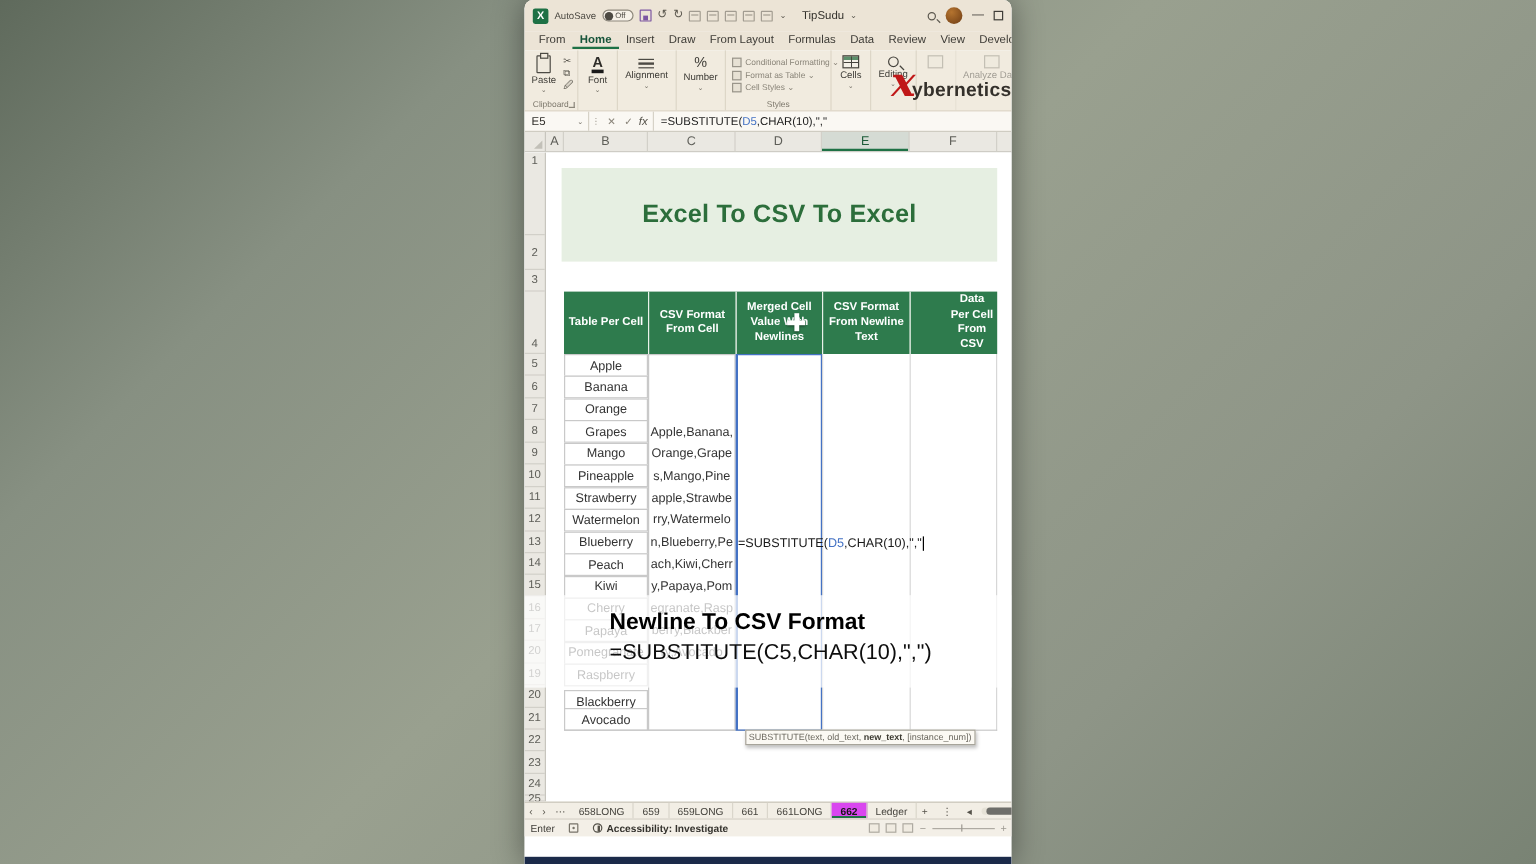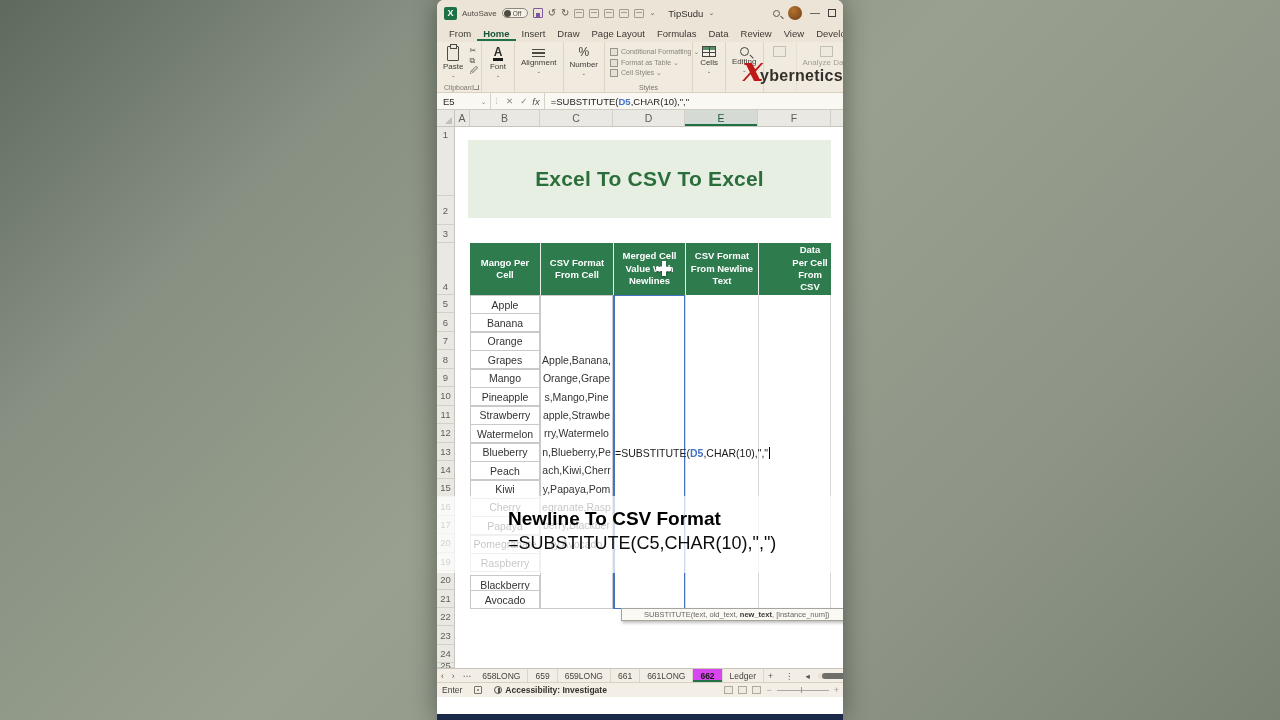--- a/index.html
+++ b/index.html
@@ -81,21 +81,21 @@
   .formulabar { position:absolute; left:0; top:93px; width:406px; height:17px; background:#faf8f3;
                 border-bottom:1px solid #cfccc2; display:flex; align-items:center; }
   .namebox { width:44px; height:100%; display:flex; align-items:center; padding-left:6px; font-size:9.5px; color:#2e2c28; }
   .nb-chev { font-size:6px; color:#6e6a61; margin-right:4px; }
   .fb-sep { width:1px; height:100%; background:#d6d2c7; }
   .fb-dots { font-size:7px; color:#9a958a; padding:0 2px; }
   .fb-x { font-size:8.5px; color:#8a857a; padding:0 4px; }
   .fb-ok { font-size:8.5px; color:#8a857a; padding:0 3px; }
   .fb-fx { font-size:9.5px; font-style:italic; color:#55524a; padding:0 4px 0 2px; }
   .fb-formula { font-size:9.5px; color:#1c1c1c; padding-left:6px; white-space:nowrap; }
-  .refblue { color:#4472c4;font-weight:bold; }
+  .refblue { color:#4472c4; }
 
   
   .colheaders { position:absolute; left:0; top:110px; width:406px; height:17px; background:#eae8e2;
                 border-bottom:1px solid #c7c5be; }
   .ch { position:absolute; top:0; height:100%; display:flex; align-items:center; justify-content:center;
         font-size:10.5px; color:#5e5e58; border-right:1px solid #d2d0c9; }
   .ch.sel { background:#d5dbd4; color:#1c5c38; box-shadow:inset 0 -2px 0 #1e7145; }
   .corner { position:absolute; left:0; top:0; width:18px; height:100%; border-right:1px solid #c7c5be; }
   .corner:after { content:""; position:absolute; right:2px; bottom:2px; border-left:7px solid transparent; border-bottom:7px solid #c2c0b8; }
 
@@ -122,21 +122,21 @@
                    word-break:break-all; padding:0 1px; }
   .vline { position:absolute; top:168px; height:314px; width:1px; background:#d7d7d7; }
   .tbl-bottom { position:absolute; left:33px; top:481px; width:361px; height:1px; background:#c9c9c9; }
   .d-highlight { position:absolute; left:176px; top:168px; width:72px; height:314px;
                  border:1px solid #4472c4; border-left-width:2px; z-index:3; }
   .cell-formula { position:absolute; left:178px; top:317px; height:18px; display:flex; align-items:center;
                   font-size:10.5px; color:#1a1a1a; white-space:nowrap; z-index:4; }
   .cursorbar { display:inline-block; width:1px; height:12px; background:#000; margin-left:1px; }
 
   .fn-tooltip { position:absolute; left:184px; top:481px; background:#fbf9f3; border:1px solid #a7a49a;
-                box-shadow:1px 2px 3px rgba(0,0,0,.25); font-size:7.5px; color:#6b685f; padding:1px 22px;
+                box-shadow:1px 2px 3px rgba(0,0,0,.25); font-size:7.5px; color:#6b685f; padding:1px 2px;
                 white-space:nowrap; z-index:6; }
   .fn-tooltip b { color:#3a382f; }
 
   .caption-band { position:absolute; left:0; top:369px; width:406px; height:77px;
                   background:rgba(255,255,255,.72); z-index:5; }
   .cap1 { position:absolute; left:71px; top:12px; font-size:19px; font-weight:800; color:#000; white-space:nowrap; }
   .cap2 { position:absolute; left:71px; top:37px; font-size:18px; font-weight:400; color:#0d0d0d; white-space:nowrap; }
 
   .cross-cursor { position:absolute; left:219px; top:134px; width:15px; height:15px; z-index:7; pointer-events:none;
                   filter:drop-shadow(0 1px 1px rgba(0,0,0,.45)); }
@@ -212,21 +212,21 @@
         <div class="maxbox"></div>
       </div>
     </div>
 
     <div class="menubar">
       <span id="menu-tabs" style="display:flex;align-items:center;">
           <span class="mtab">From</span>
           <span class="mtab active">Home</span>
           <span class="mtab">Insert</span>
           <span class="mtab">Draw</span>
-          <span class="mtab">Page Layout</span>
+          <span class="mtab">From Layout</span>
           <span class="mtab">Formulas</span>
           <span class="mtab">Data</span>
           <span class="mtab">Review</span>
           <span class="mtab">View</span>
           <span class="mtab">Developer</span>
         </span>
 
     </div>
 
     <div class="ribbon">
@@ -379,21 +379,21 @@
           <div class="rh" style="height: 18.4px;">22</div>
           <div class="rh" style="height: 18.4px;">23</div>
           <div class="rh" style="height: 18.4px;">24</div>
           <div class="rh" style="height: 5px;">25</div>
         </div>
 
       <div class="banner">
         <span>Excel To CSV To Excel</span>
       </div>
 
-      <div class="thead-cell" style="left:33px;width:70px;border-left:none;">Mango Per Cell</div>
+      <div class="thead-cell" style="left:33px;width:70px;border-left:none;">Table Per Cell</div>
       <div class="thead-cell" style="left:103px;width:73px;">CSV Format From Cell</div>
       <div class="thead-cell" style="left:176px;width:72px;">Merged Cell Value With Newlines</div>
       <div class="thead-cell" style="left:248px;width:73px;">CSV Format From Newline Text</div>
       <div class="thead-cell" style="left:321px;width:73px;padding-left:32px;">Data Per Cell From CSV</div>
 
       <div id="fruit-col">
           <div class="fruit-cell" style="top: 168px;">Apple</div>
           <div class="fruit-cell" style="top: 186.45px;">Banana</div>
           <div class="fruit-cell" style="top: 204.9px;">Orange</div>
           <div class="fruit-cell" style="top: 223.35px;">Grapes</div>

